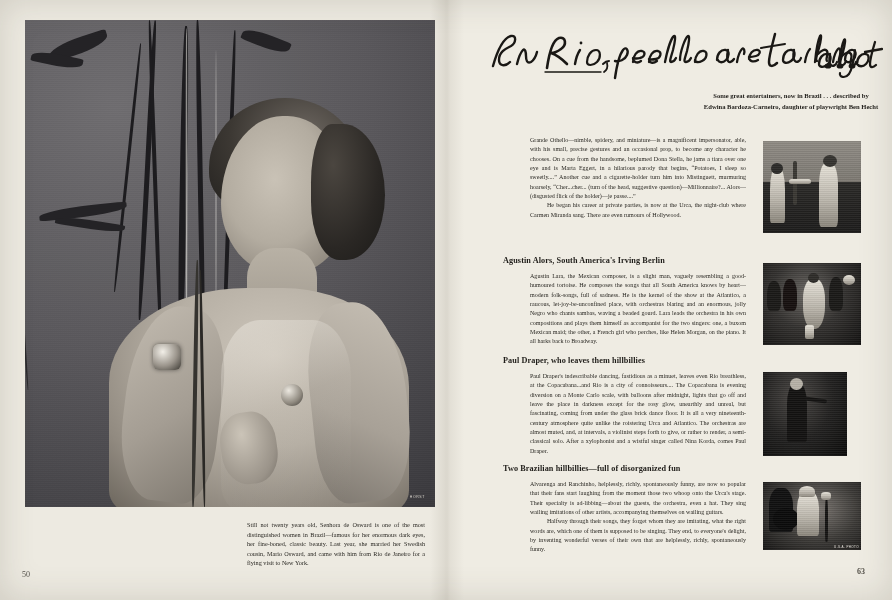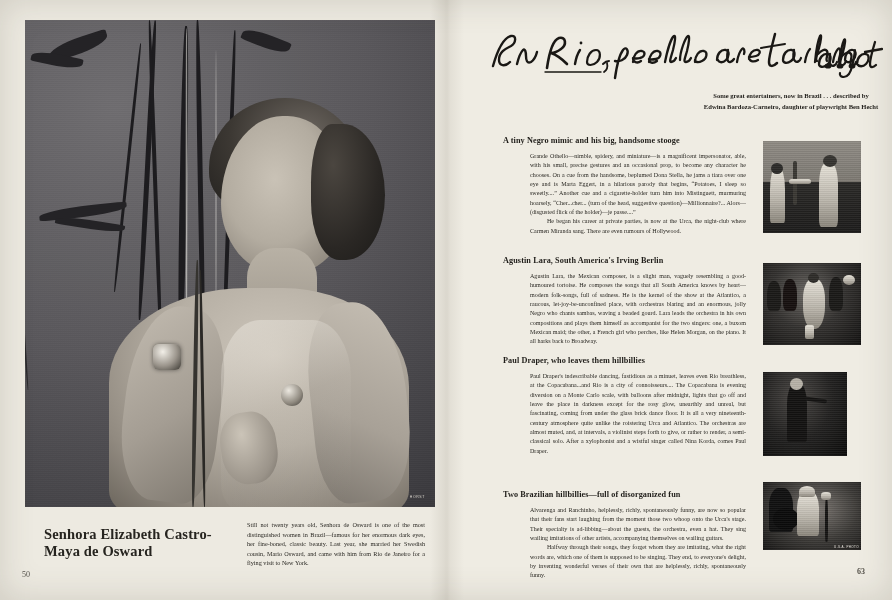--- a/index.html
+++ b/index.html
@@ -254,21 +254,21 @@
     text-align: justify;
     color: #2a2823;
     padding-left: 27px;
   }
   .art-body p { margin: 0; text-indent: 17px; }
   .art-body p:first-child { text-indent: 0; }
 
   .art-1 { top: 136px; }
   .art-2 { top: 256px; }
   .art-3 { top: 356px; }
-  .art-4 { top: 490px; }
+  .art-4 { top: 464px; }
 
   
   .mini-photo {
     position: absolute;
     left: 763px;
     overflow: hidden;
     background: #4a4845;
   }
   .mp-1 { top: 141px; width: 98px; height: 92px; }
   .mp-2 { top: 263px; width: 98px; height: 82px; }
@@ -345,21 +345,20 @@
     <div class="hand"></div>
     <div class="bracelet"></div>
     <div class="brooch"></div>
 
     <div class="stalk" style="left:166px; top:240px; width:4px; height:247px; transform:rotate(1deg); background:#35332f;"></div>
     <div class="stalk" style="left:178px; top:250px; width:3px; height:237px; transform:rotate(-1deg); background:#2b2926;"></div>
 
     <div class="hero-credit">HORST</div>
   </div>
 
-  <div class="hero-caption-name">Senhora Elizabeth Castro-Maya de Osward</div>
   <div class="hero-caption-body">Still not twenty years old, Senhora de Osward is one of the most distinguished women in Brazil—famous for her enormous dark eyes, her fine-boned, classic beauty. Last year, she married her Swedish cousin, Mario Osward, and came with him from Rio de Janeiro for a flying visit to New York.</div>
 
   <div class="folio folio-left">50</div>
 
   <div class="script-head">
     <svg viewBox="0 0 390 58" width="390" height="58" aria-hidden="true">
       <g fill="none" stroke="#1a1815" stroke-linecap="round" stroke-linejoin="round">
 
         <path d="M6 40 C10 26 16 12 24 10 C30 9 29 17 24 20 C18 23 12 26 12 34 C12 40 18 41 23 36" stroke-width="2.4"></path>
         <path d="M30 38 C32 30 34 26 36 24 C38 22 39 26 39 30 C39 34 40 38 44 36 C47 34 49 30 50 26" stroke-width="2.4"></path>
@@ -421,39 +420,38 @@
         <ellipse cx="6" cy="10" rx="3.4" ry="2.6"></ellipse>
         <ellipse cx="18" cy="10" rx="3.4" ry="2.6"></ellipse>
         <ellipse cx="30" cy="10" rx="3.4" ry="2.6"></ellipse>
       </g>
     </svg>
   </div>
 
   <div class="deck">Some great entertainers, now in Brazil . . . described by Edwina Bardoza-Carneiro, daughter of playwright Ben Hecht</div>
 
   <div class="article art-1">
-    <div class="art-head">A tiny Negro mimic and his big, handsome stooge</div>
     <div class="art-body">
       <p>Grande Othello—nimble, spidery, and miniature—is a magnificent impersonator, able, with his small, precise gestures and an occasional prop, to become any character he chooses. On a cue from the handsome, beplumed Dona Stella, he jams a tiara over one eye and is Marta Eggert, in a hilarious parody that begins, “Potatoes, I sleep so sweetly....” Another cue and a cigarette-holder turn him into Mistinguett, murmuring hoarsely, “Cher...cher... (turn of the head, suggestive question)—Millionnaire?... Alors—(disgusted flick of the holder)—je passe....”</p>
       <p>He began his career at private parties, is now at the Urca, the night-club where Carmen Miranda sang. There are even rumours of Hollywood.</p>
     </div>
   </div>
   <div class="mini-photo mp-1">
     <div class="mp-stage"></div>
     <div class="fig-light" style="left:7px; top:26px; width:15px; height:56px; border-radius:40% 40% 10% 10%;"></div>
     <div class="fig" style="left:8px; top:22px; width:12px; height:11px; border-radius:50%; background:#2b2a28;"></div>
     <div class="fig-light" style="left:56px; top:22px; width:19px; height:64px; border-radius:35% 35% 12% 12%;"></div>
     <div class="fig" style="left:60px; top:14px; width:14px; height:12px; border-radius:50%; background:#35332f;"></div>
     <div class="fig" style="left:30px; top:20px; width:4px; height:44px; background:#3a3833; border-radius:2px;"></div>
     <div class="fig-light" style="left:26px; top:38px; width:22px; height:5px; border-radius:3px;"></div>
     <div class="mp-grain"></div>
   </div>
 
   <div class="article art-2">
-    <div class="art-head">Agustin Lara, South America's Irving Berlin</div>
+    <div class="art-head">Agustin Alors, South America's Irving Berlin</div>
     <div class="art-body">
       <p>Agustin Lara, the Mexican composer, is a slight man, vaguely resembling a good-humoured tortoise. He composes the songs that all South America knows by heart—modern folk-songs, full of sadness. He is the kernel of the show at the Atlantico, a raucous, let-joy-be-unconfined place, with orchestras blaring and an enormous, jolly Negro who chants sambas, waving a beaded gourd. Lara leads the orchestra in his own compositions and plays them himself as accompanist for the two singers: one, a buxom Mexican maid; the other, a French girl who perches, like Helen Morgan, on the piano. It all harks back to Broadway.</p>
     </div>
   </div>
   <div class="mini-photo mp-2">
     <div class="mp-dark"></div>
     <div class="fig-light" style="left:40px; top:16px; width:22px; height:50px; border-radius:40% 40% 45% 45%;"></div>
     <div class="fig" style="left:45px; top:10px; width:11px; height:10px; border-radius:50%; background:#2e2c29;"></div>
     <div class="fig" style="left:4px; top:18px; width:14px; height:30px; background:#1a1917;"></div>
     <div class="fig" style="left:20px; top:16px; width:14px; height:32px; background:#16100f;"></div>

